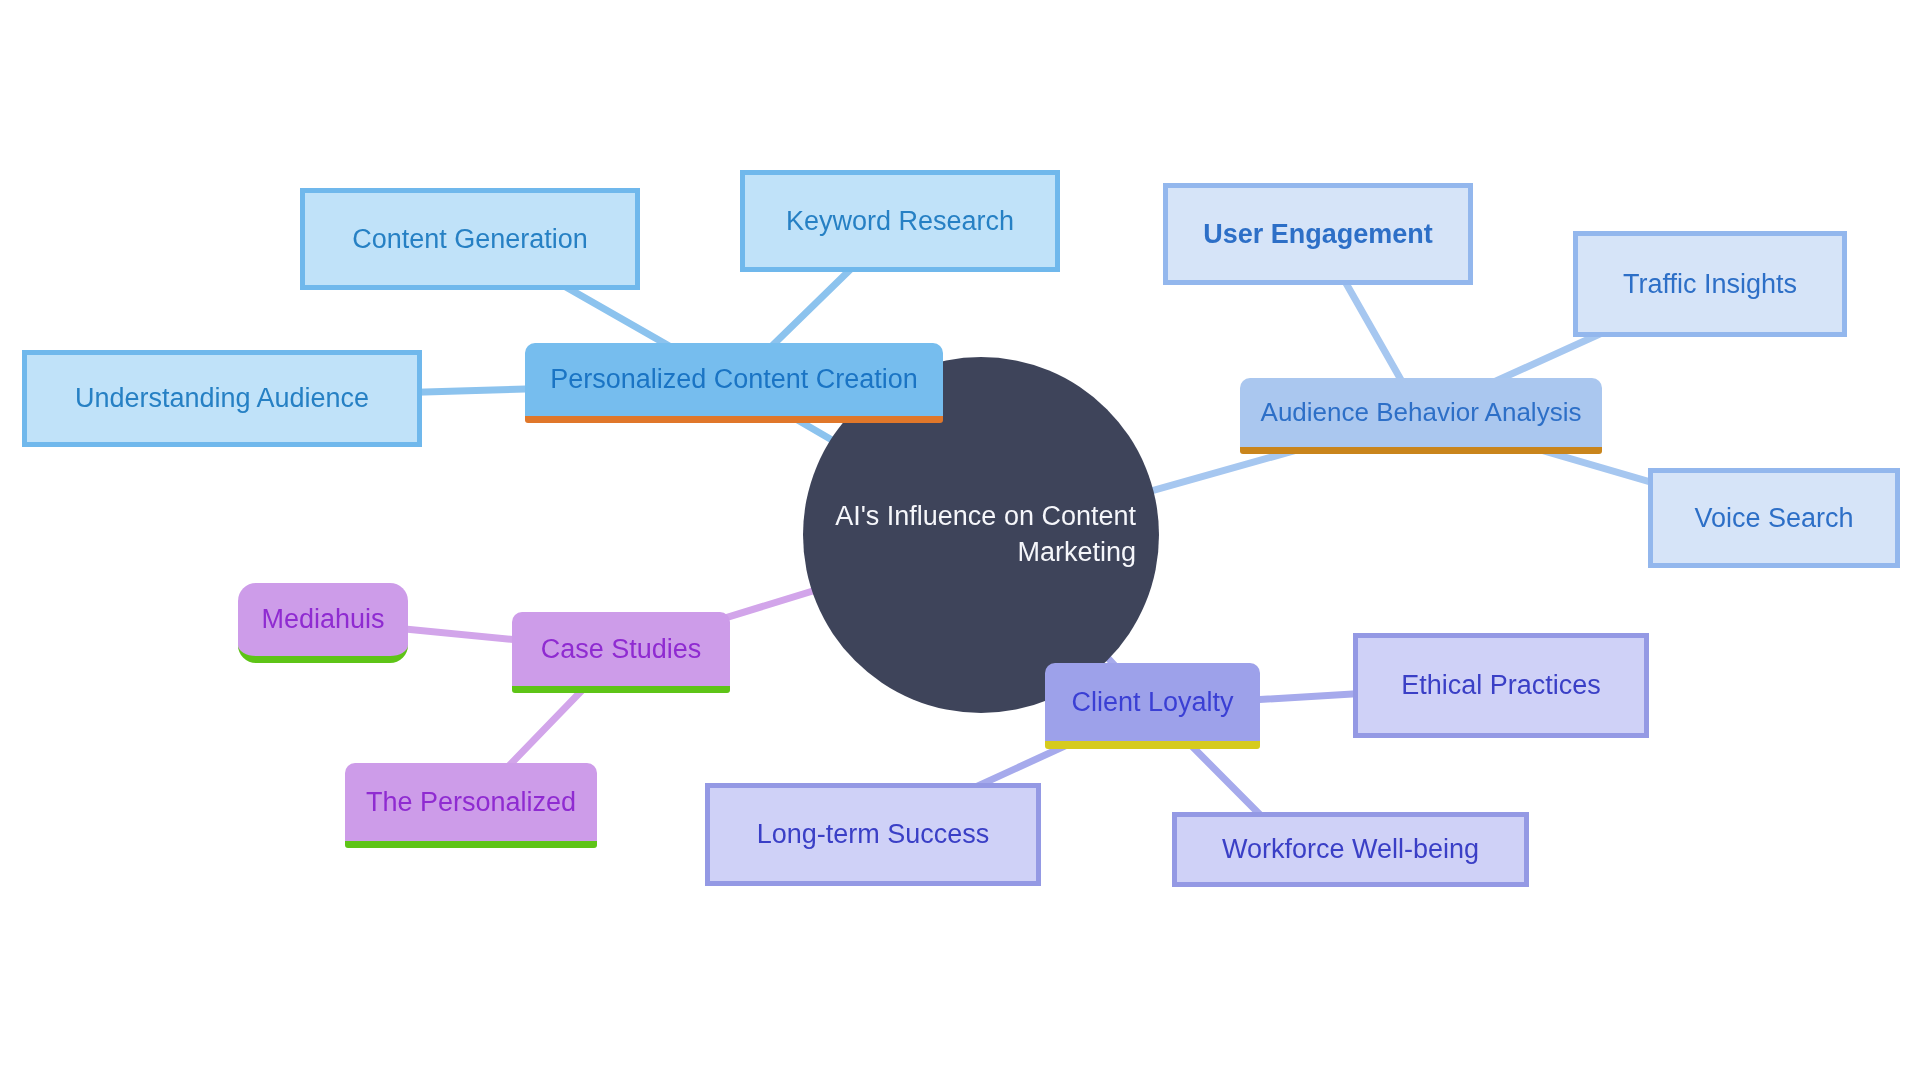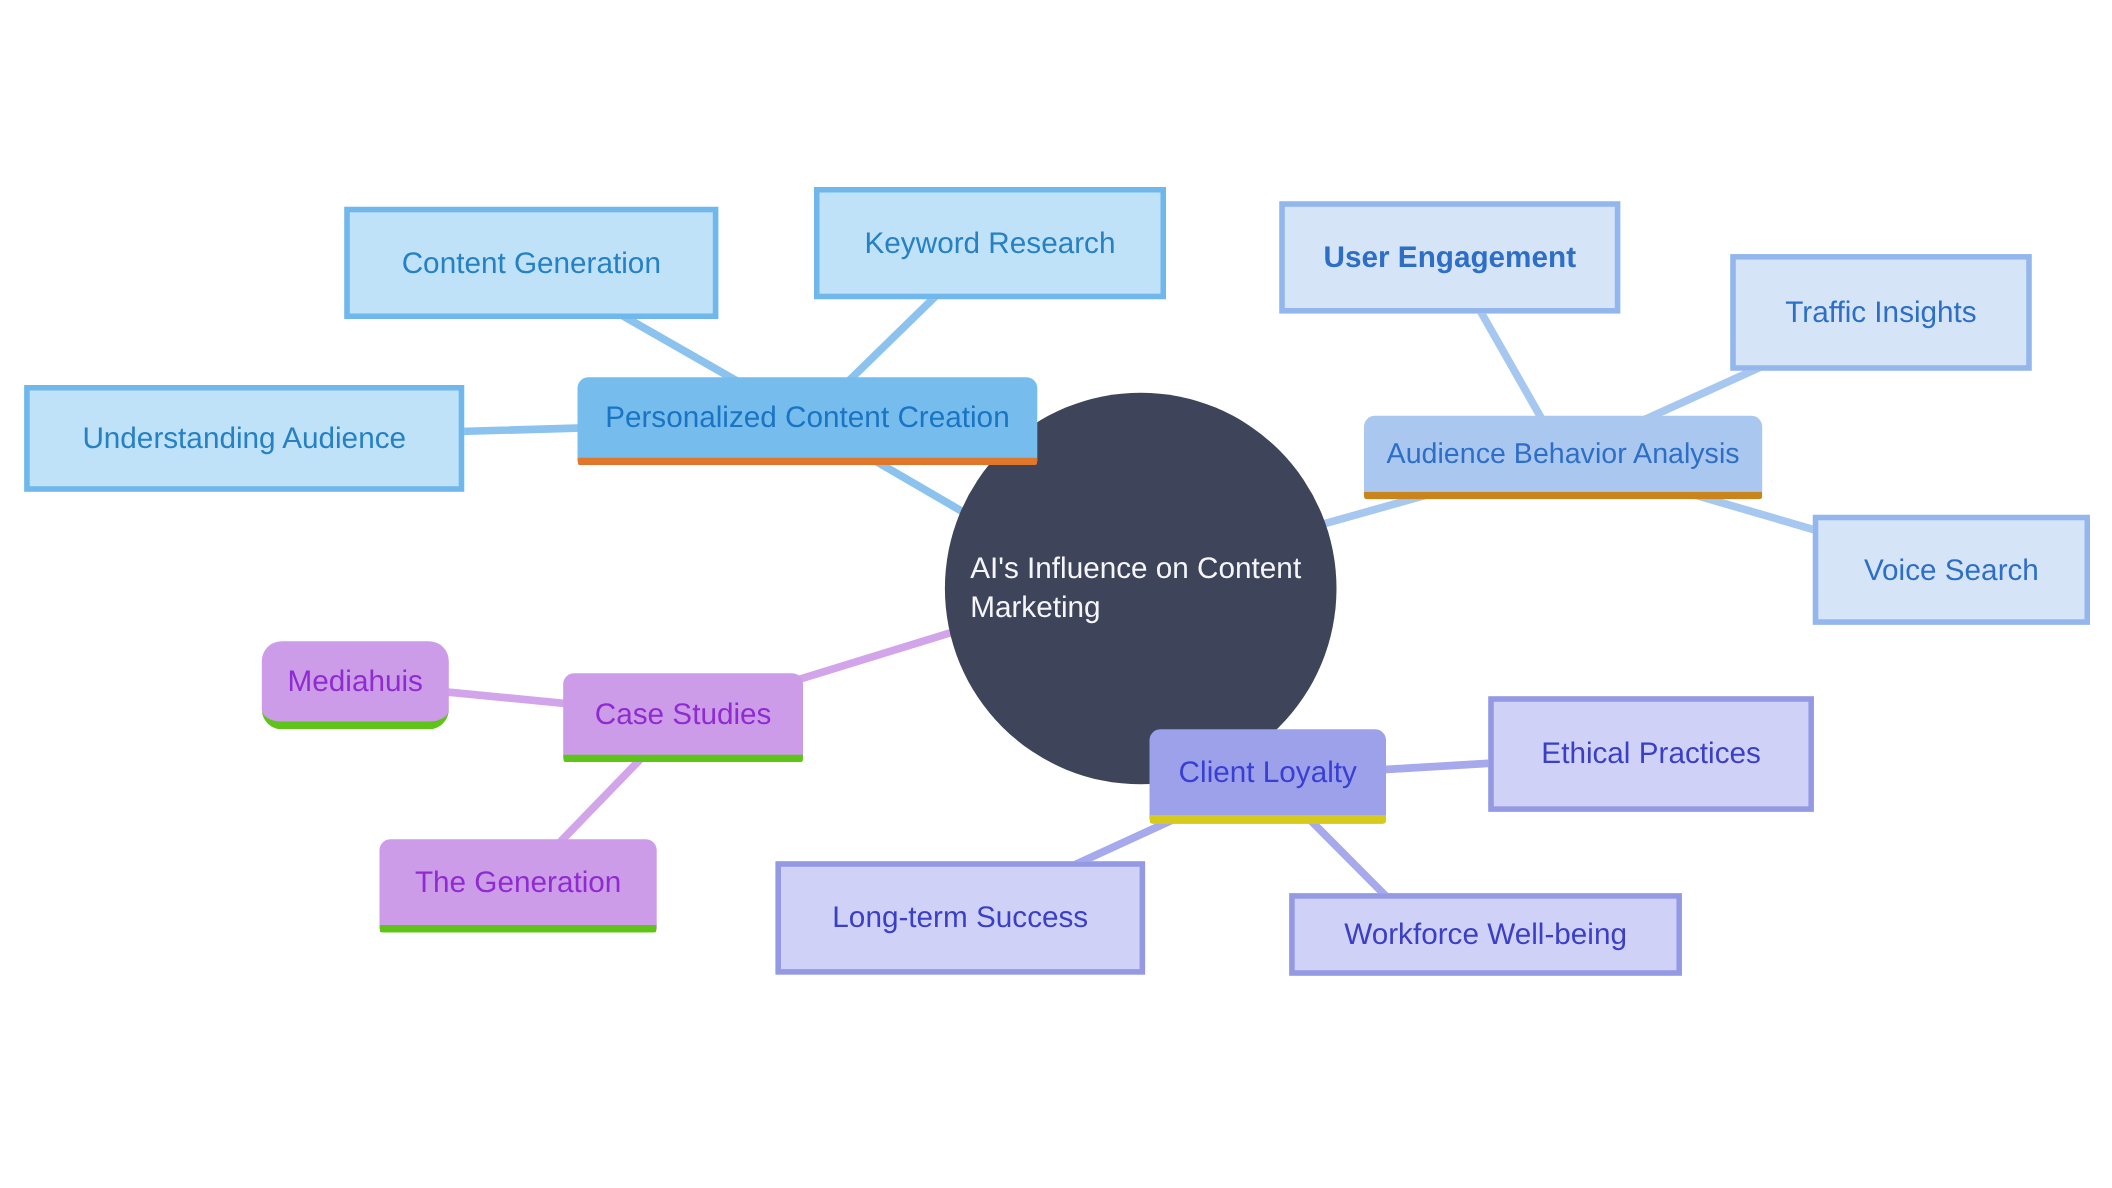--- a/index.html
+++ b/index.html
@@ -6,25 +6,25 @@
   body{
     width:1920px;height:1080px;
     background:var(--background,#fff);
     font-family:"Liberation Sans", sans-serif;
     overflow:hidden;
   }
   .canvas{position:relative;width:1920px;height:1080px;}
   .links{position:absolute;left:0;top:0;z-index:0;}
   .center-node{
     position:absolute;z-index:1;
-    left:859px;top:357px;width:356px;height:356px;
+    left:803px;top:357px;width:356px;height:356px;
     border-radius:50%;
     background:var(--center-bg,#3e445a);
     color:var(--center-text,#f5f6fa);
-    display:flex;align-items:center;justify-content:center;text-align:left;
+    display:flex;align-items:center;justify-content:center;text-align:right;
     font-size:27px;line-height:1.32;
   }
   .center-node span{display:block;max-width:310px;}
   .node{
     position:absolute;z-index:2;
     display:flex;align-items:center;justify-content:center;text-align:center;
     box-sizing:border-box;
   }
   .main-node{border-radius:10px 10px 3px 3px;}
   .leaf{border-style:solid;border-width:5px;}
@@ -69,21 +69,21 @@
     </g>
   </svg>
 
   <div class="center-node">
     <span>AI's Influence on Content Marketing</span>
   </div>
 
   <div class="node main-node b0" style="left:525px;top:343px;width:418px;height:80px;">
     <span>Personalized Content Creation</span>
   </div>
-  <div class="node leaf b0" style="left:313px;top:188px;width:340px;height:102px;">
+  <div class="node leaf b0" style="left:300px;top:188px;width:340px;height:102px;">
     <span>Content Generation</span>
   </div>
   <div class="node leaf b0" style="left:740px;top:170px;width:320px;height:102px;">
     <span>Keyword Research</span>
   </div>
   <div class="node leaf b0" style="left:22px;top:350px;width:400px;height:97px;">
     <span>Understanding Audience</span>
   </div>
 
   <div class="node main-node b1" style="left:1240px;top:378px;width:362px;height:76px;">
@@ -99,21 +99,21 @@
     <span>Voice Search</span>
   </div>
 
   <div class="node main-node b2" style="left:512px;top:612px;width:218px;height:81px;">
     <span>Case Studies</span>
   </div>
   <div class="node main-node b2" style="left:238px;top:583px;width:170px;height:80px;border-radius:18px;">
     <span>Mediahuis</span>
   </div>
   <div class="node main-node b2" style="left:345px;top:763px;width:252px;height:85px;">
-    <span>The Generation</span>
+    <span>The Personalized</span>
   </div>
 
   <div class="node main-node b3" style="left:1045px;top:663px;width:215px;height:86px;">
     <span>Client Loyalty</span>
   </div>
   <div class="node leaf b3" style="left:1353px;top:633px;width:296px;height:105px;">
     <span>Ethical Practices</span>
   </div>
   <div class="node leaf b3" style="left:705px;top:783px;width:336px;height:103px;">
     <span>Long-term Success</span>

